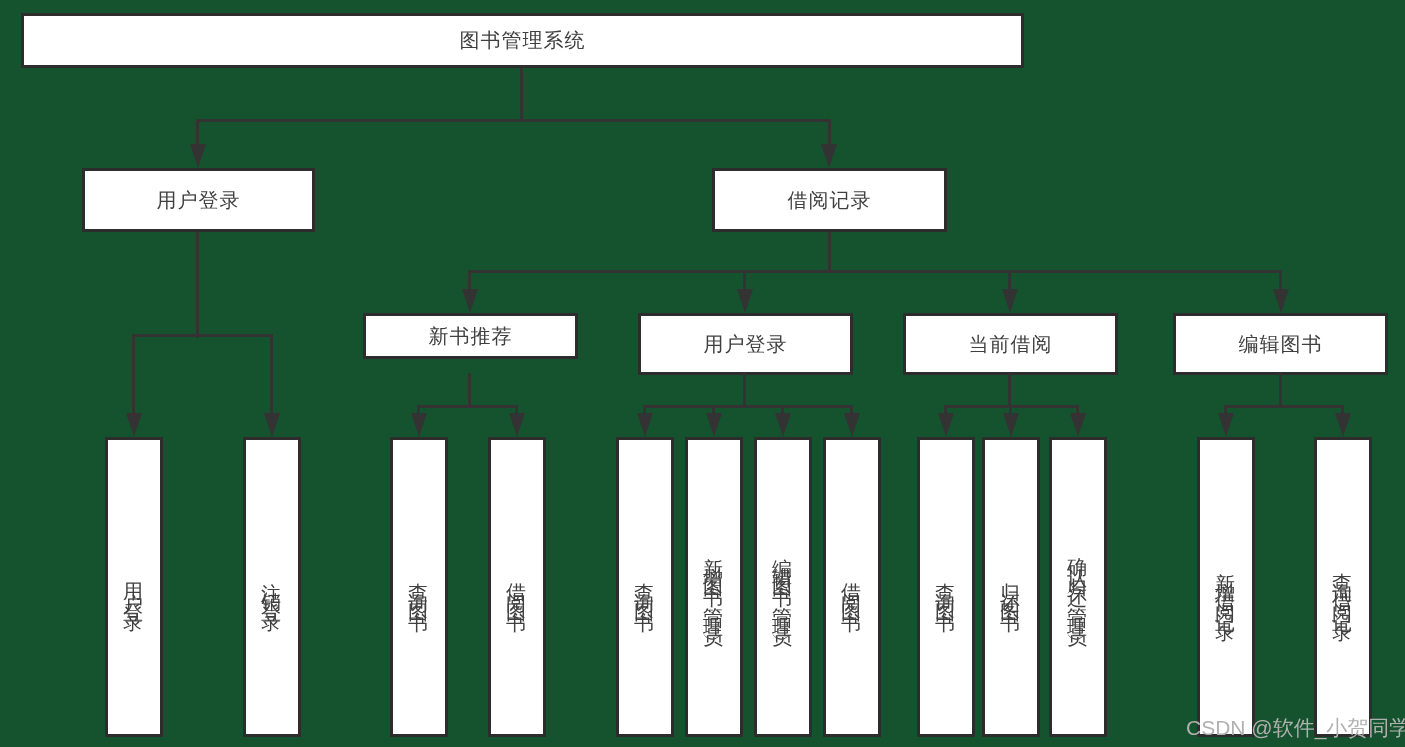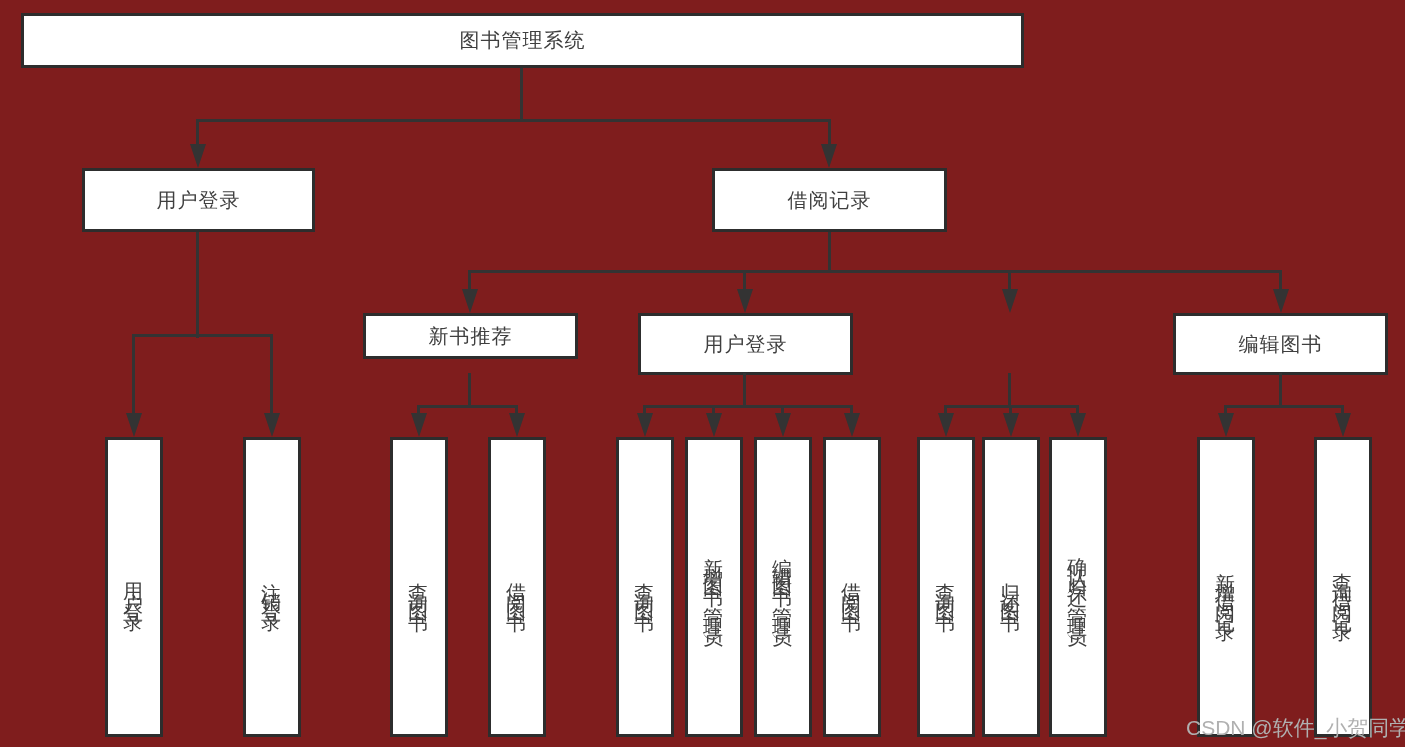--- a/index.html
+++ b/index.html
@@ -5,21 +5,21 @@
   html, body {
     margin: 0;
     padding: 0;
     background: #ffffff;
     font-family: "Liberation Sans", sans-serif;
   }
   .canvas {
     position: relative;
     width: 1405px;
     height: 747px;
-    background: #7f1d1d;
+    background: #14532d;
     overflow: hidden;
   }
   .box {
     position: absolute;
     box-sizing: border-box;
     background: #ffffff;
     border: 3px solid #2d2d2d;
     display: flex;
     align-items: center;
     justify-content: center;
@@ -98,20 +98,23 @@
   <div class="arrow" style="left:737px;top:289px"></div>
   <div class="arrow" style="left:1002px;top:289px"></div>
   <div class="arrow" style="left:1273px;top:289px"></div>
 
   <div class="box" style="left:363px;top:313px;width:215px;height:46px">
     <span class="hlabel">新书推荐</span>
   </div>
   <div class="box" style="left:638px;top:313px;width:215px;height:62px">
     <span class="hlabel">用户登录</span>
   </div>
+  <div class="box" style="left:903px;top:313px;width:215px;height:62px">
+    <span class="hlabel">当前借阅</span>
+  </div>
   <div class="box" style="left:1173px;top:313px;width:215px;height:62px">
     <span class="hlabel">编辑图书</span>
   </div>
 
   <div class="line" style="left:468px;top:373px;width:3px;height:35px"></div>
   <div class="line" style="left:743px;top:373px;width:3px;height:35px"></div>
   <div class="line" style="left:1008px;top:373px;width:3px;height:35px"></div>
   <div class="line" style="left:1279px;top:373px;width:3px;height:35px"></div>
 
   <div class="line" style="left:417px;top:405px;width:101px;height:3px"></div>

